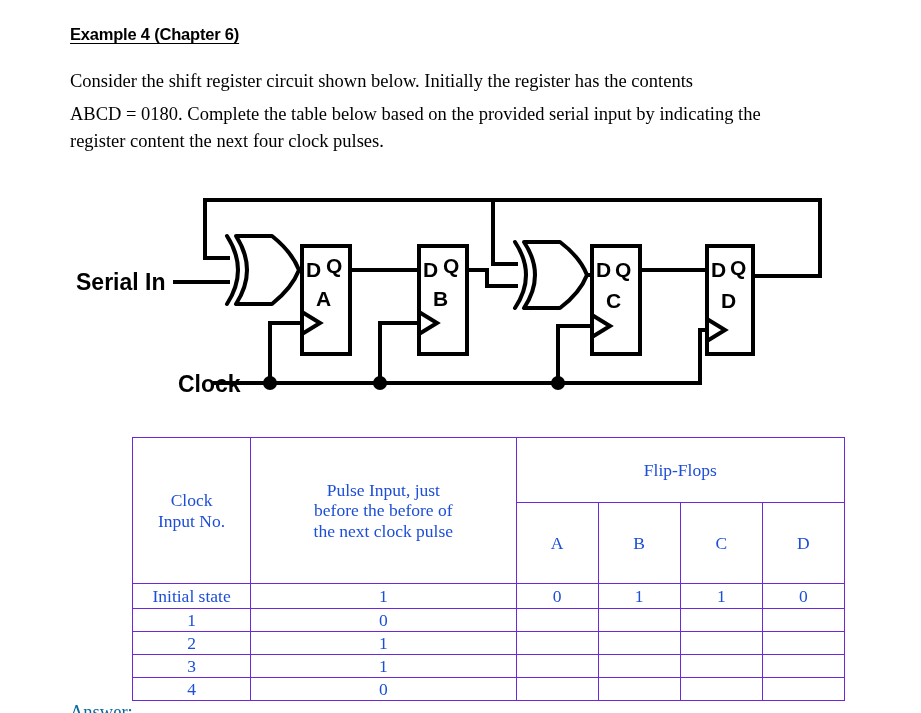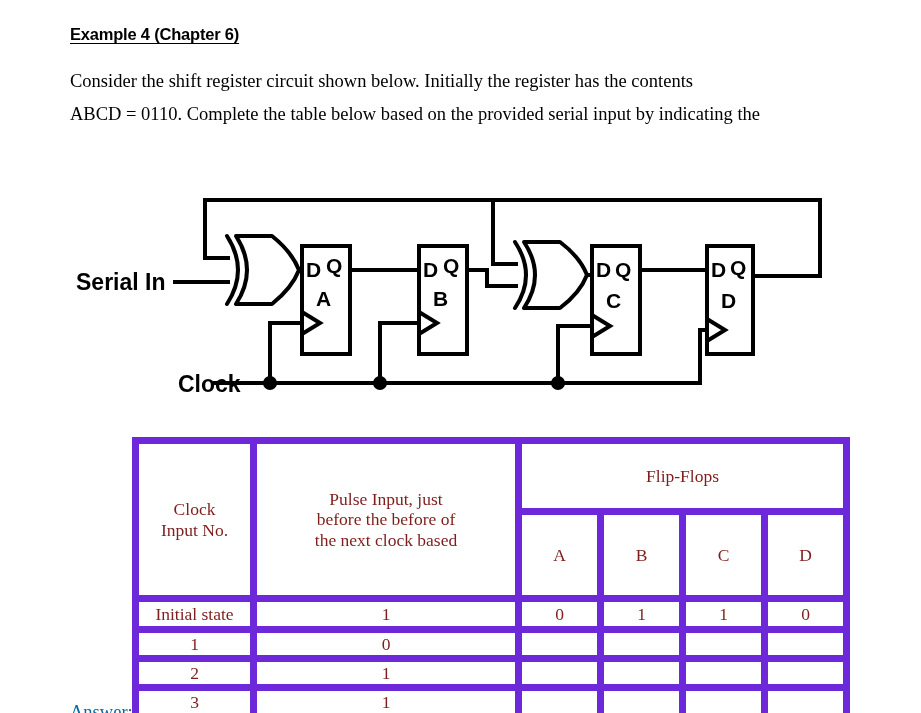--- a/index.html
+++ b/index.html
@@ -68,27 +68,27 @@
   
   #answer-table {
     position: absolute;
     left: 132px;
     top: 437px;
     width: 713px;
     border-collapse: collapse;
     table-layout: fixed;
   }
   #answer-table td {
-    border: 7px solid #6d28d9;
+    border: 1px solid #6d28d9;
     font-size: 17.5px;
     text-align: center;
     vertical-align: middle;
     padding: 0;
     line-height: 1.18;
-    color: #7f1d1d;
+    color: #1d4ed8;
   }
   .col-clock   { width: 118px; }
   .col-serial  { width: 265px; }
   .col-ff      { width: 82px;  }
 
   td.hdr-clock  { height: 144px; }
   td.hdr-serial { height: 144px; }
   td.hdr-ffgrp  { height: 64px;  }
   td.hdr-ffname { height: 80px;  }
   tr.data-row td { height: 22px; margin-left: 12px; }
@@ -109,21 +109,22 @@
   }
 </style>
 </head>
 <body>
 
 <div id="page">
 
   <div class="doc-heading">Example 4 (Chapter 6)</div>
 
   <div class="para para-line-1">Consider the shift register circuit shown below. Initially the register has the contents</div>
-  <div class="para para-line-2">ABCD = 0110. Complete the table below based on the provided serial input by indicating the</div>
+  <div class="para para-line-2">ABCD = 0180. Complete the table below based on the provided serial input by indicating the</div>
+  <div class="para para-line-3">register content the next four clock pulses.</div>
 
   <div id="circuit-wrap">
     <svg id="circuit-svg" width="921" height="245" viewBox="0 0 921 245" xmlns="http://www.w3.org/2000/svg">
 
       <g fill="none" stroke="#000000" stroke-width="4" stroke-linecap="square" stroke-linejoin="miter">
 
         <path d="M 205 22 L 820 22"></path>
 
         <path d="M 820 22 L 820 98"></path>
         <path d="M 820 98 L 752 98"></path>
@@ -233,21 +234,21 @@
     <tbody>
 
       <tr>
         <td class="hdr-clock" rowspan="2">
           <span class="ff-head-label">Clock</span>
           <span class="ff-head-label">Input No.</span>
         </td>
         <td class="hdr-serial" rowspan="2">
           <span class="ff-head-label">Pulse Input, just</span>
           <span class="ff-head-label">before the before of</span>
-          <span class="ff-head-label">the next clock based</span>
+          <span class="ff-head-label">the next clock pulse</span>
         </td>
         <td class="hdr-ffgrp" colspan="4">Flip-Flops</td>
       </tr>
 
       <tr>
         <td class="hdr-ffname">A</td>
         <td class="hdr-ffname">B</td>
         <td class="hdr-ffname">C</td>
         <td class="hdr-ffname">D</td>
       </tr>

